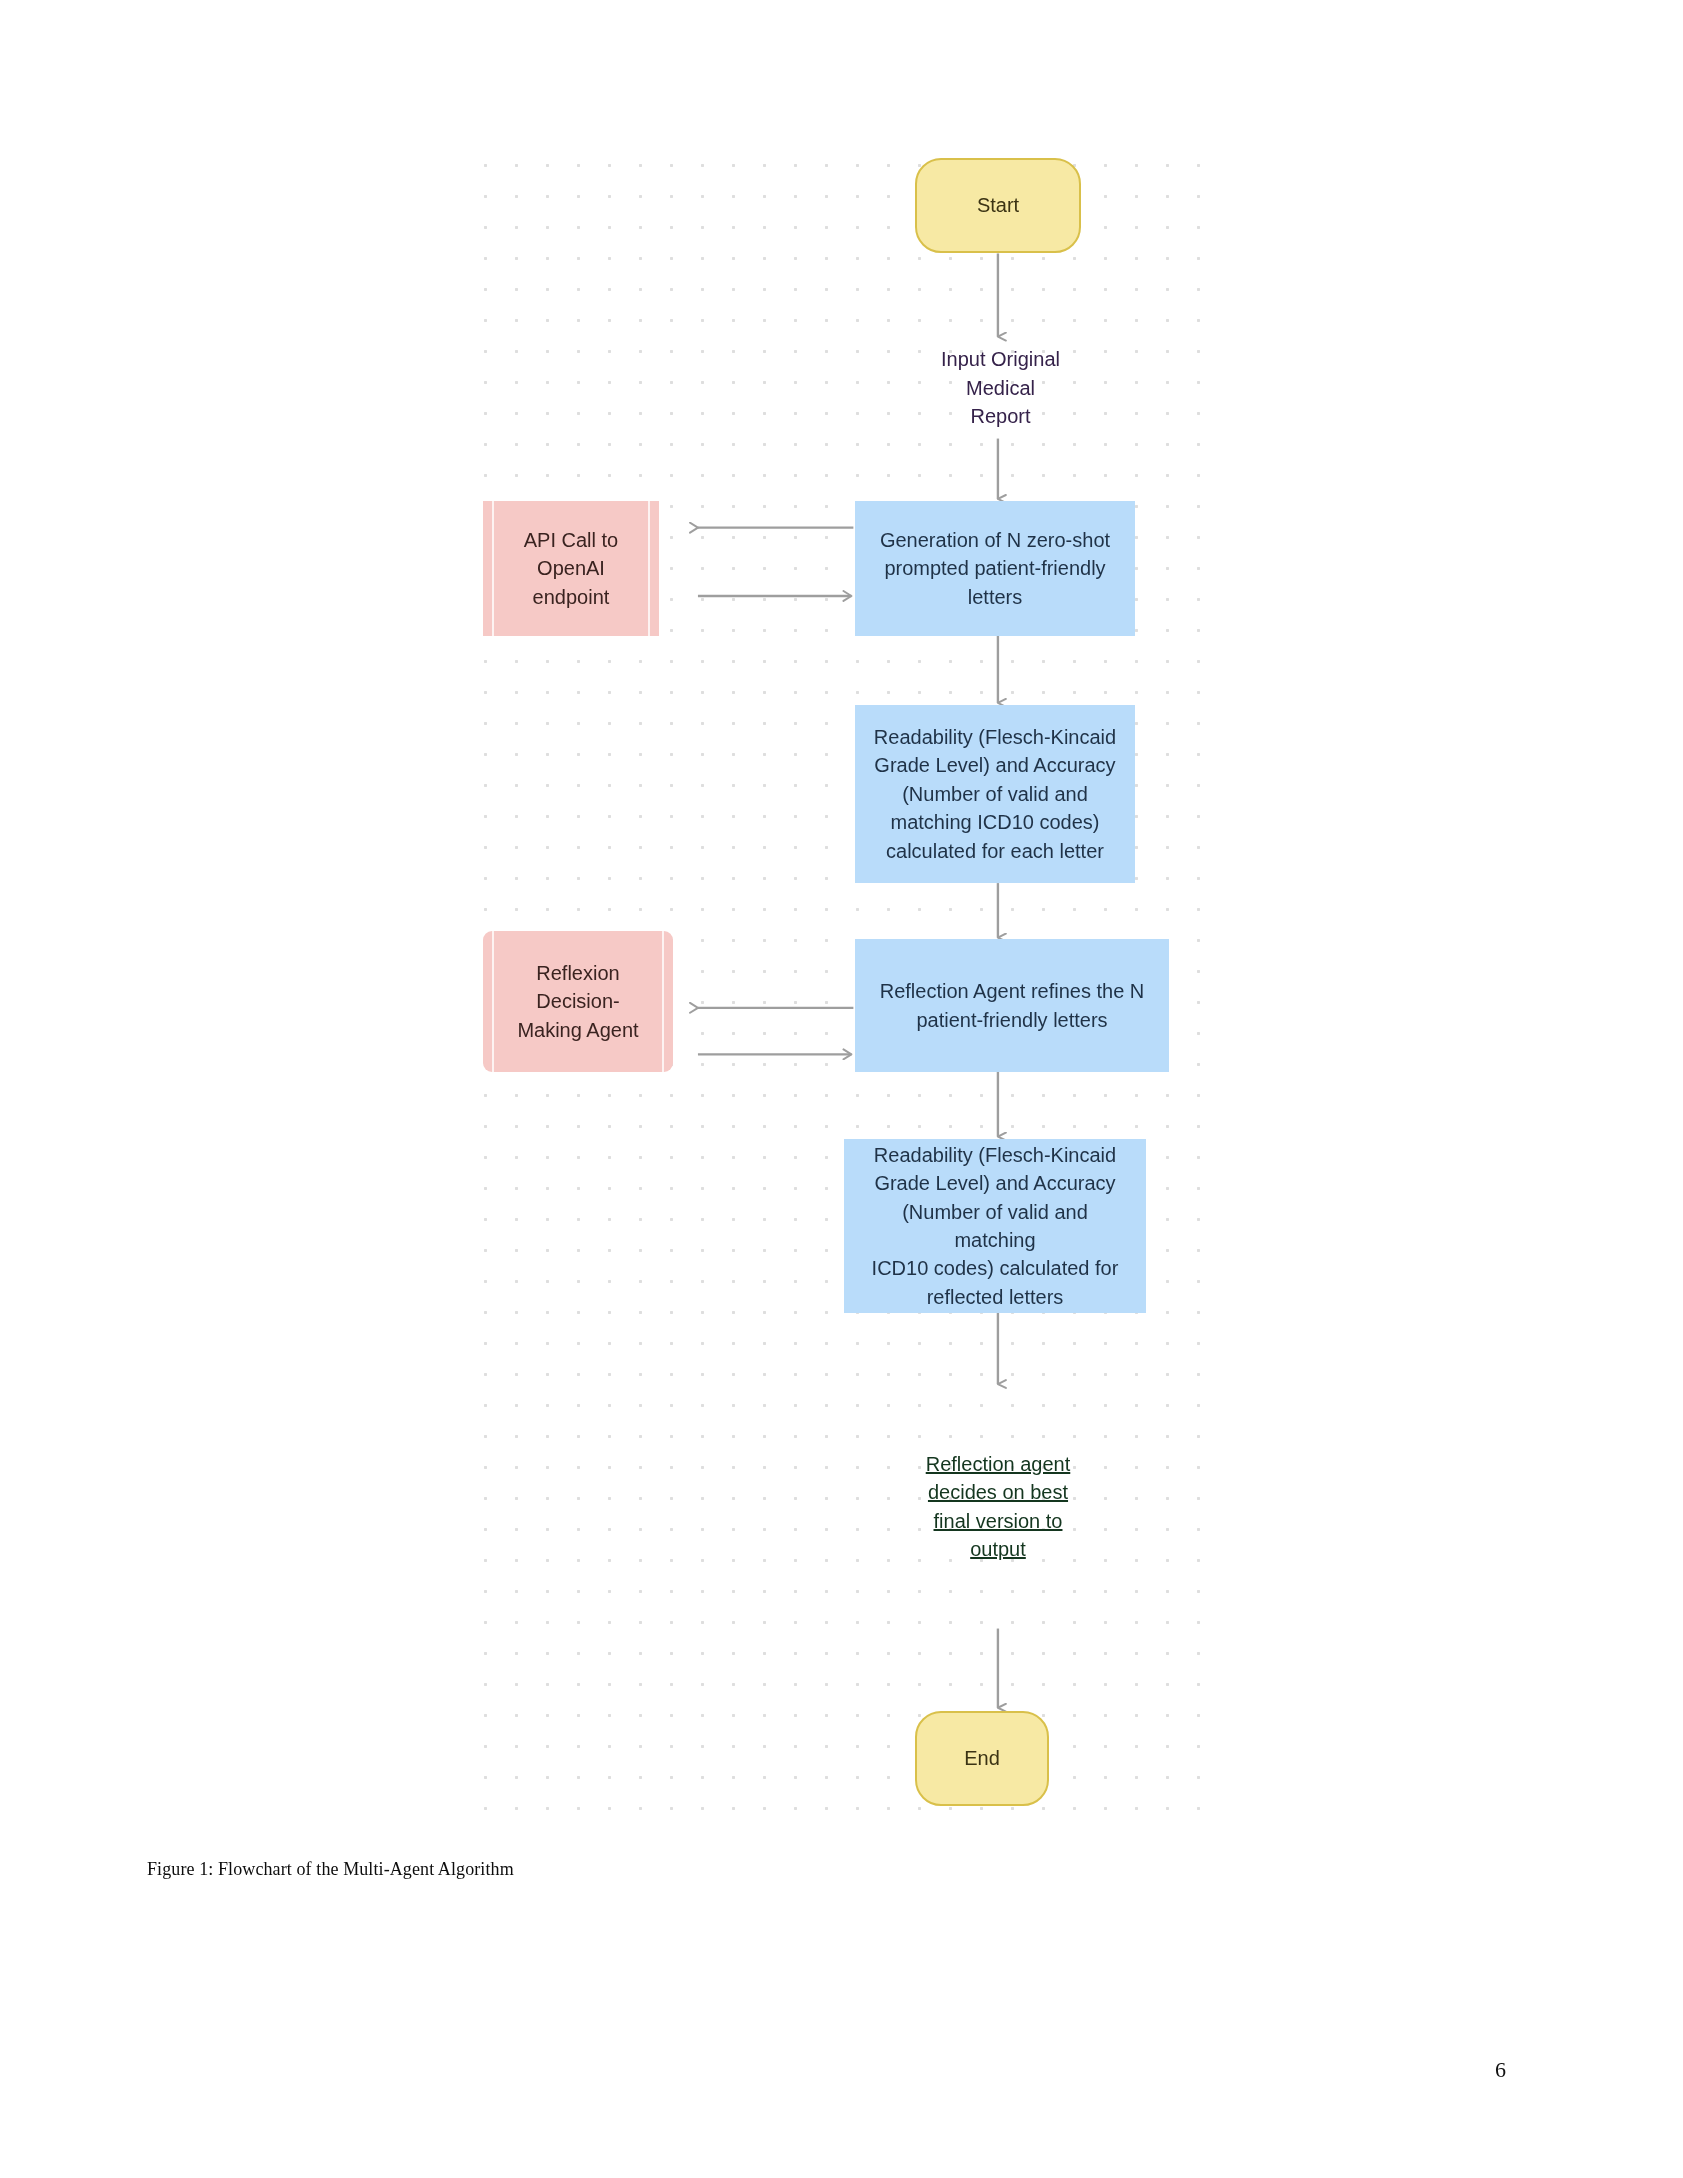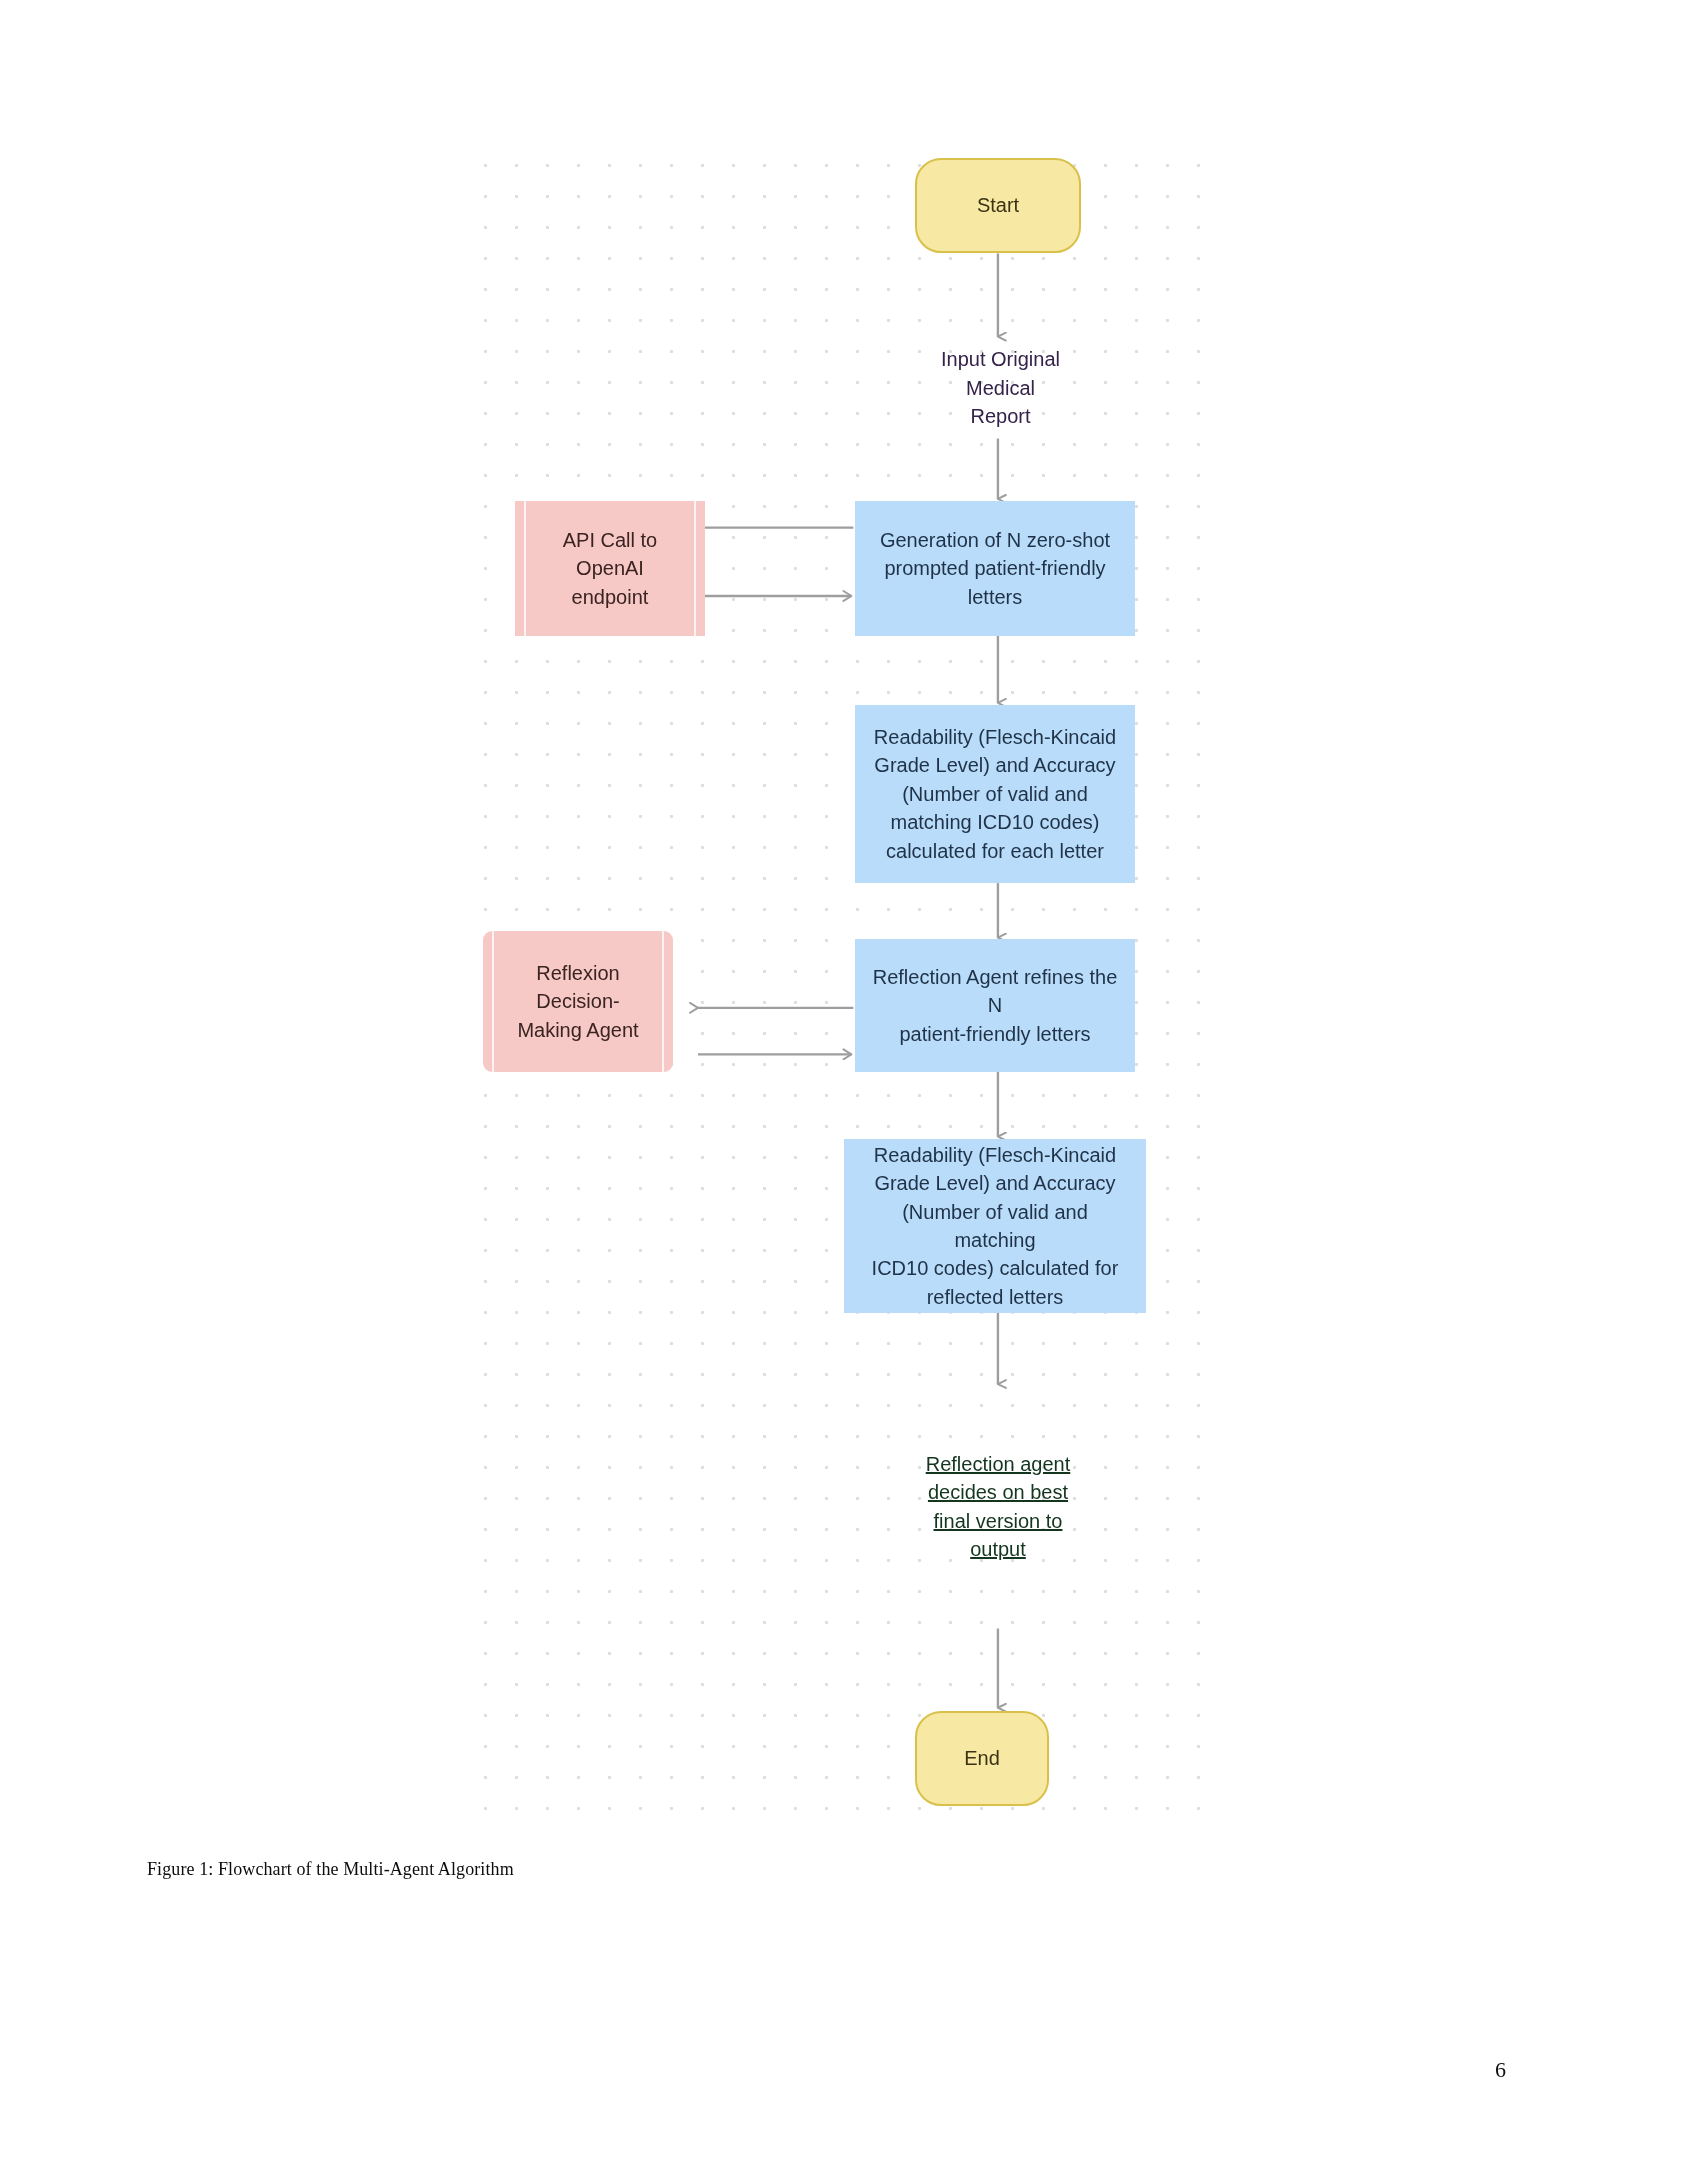--- a/index.html
+++ b/index.html
@@ -197,21 +197,21 @@
   <div class="node io" style="left:837px; top:337px; width:327px; height:102px;">
     <span class="io-skew"></span>
     <span class="io-label">Input Original Medical
 Report</span>
   </div>
 
   <div class="node terminator" style="left:915px; top:158px; width:166px; height:95px;">
     <span>Start</span>
   </div>
 
-  <div class="node subprocess" style="left:483px; top:501px; width:190px; height:135px;margin-left:32px;">
+  <div class="node subprocess" style="left:483px; top:501px; width:176px; height:135px;">
     <span>API Call to
 OpenAI
 endpoint</span>
   </div>
 
   <div class="node process" style="left:855px; top:501px; width:280px; height:135px;">
     <span>Generation of N zero-shot
 prompted patient-friendly
 letters</span>
   </div>
@@ -223,21 +223,21 @@
 matching ICD10 codes)
 calculated for each letter</span>
   </div>
 
   <div class="node subprocess" style="left:483px; top:931px; width:190px; height:141px;border-radius:9px;">
     <span>Reflexion
 Decision-
 Making Agent</span>
   </div>
 
-  <div class="node process" style="left:855px; top:939px; width:280px; height:133px;">
+  <div class="node process" style="left:855px; top:939px; width:314px; height:133px;">
     <span>Reflection Agent refines the N
 patient-friendly letters</span>
   </div>
 
   <div class="node process" style="left:844px; top:1139px; width:302px; height:174px;">
     <span>Readability (Flesch-Kincaid
 Grade Level) and Accuracy
 (Number of valid and matching
 ICD10 codes) calculated for
 reflected letters</span>

